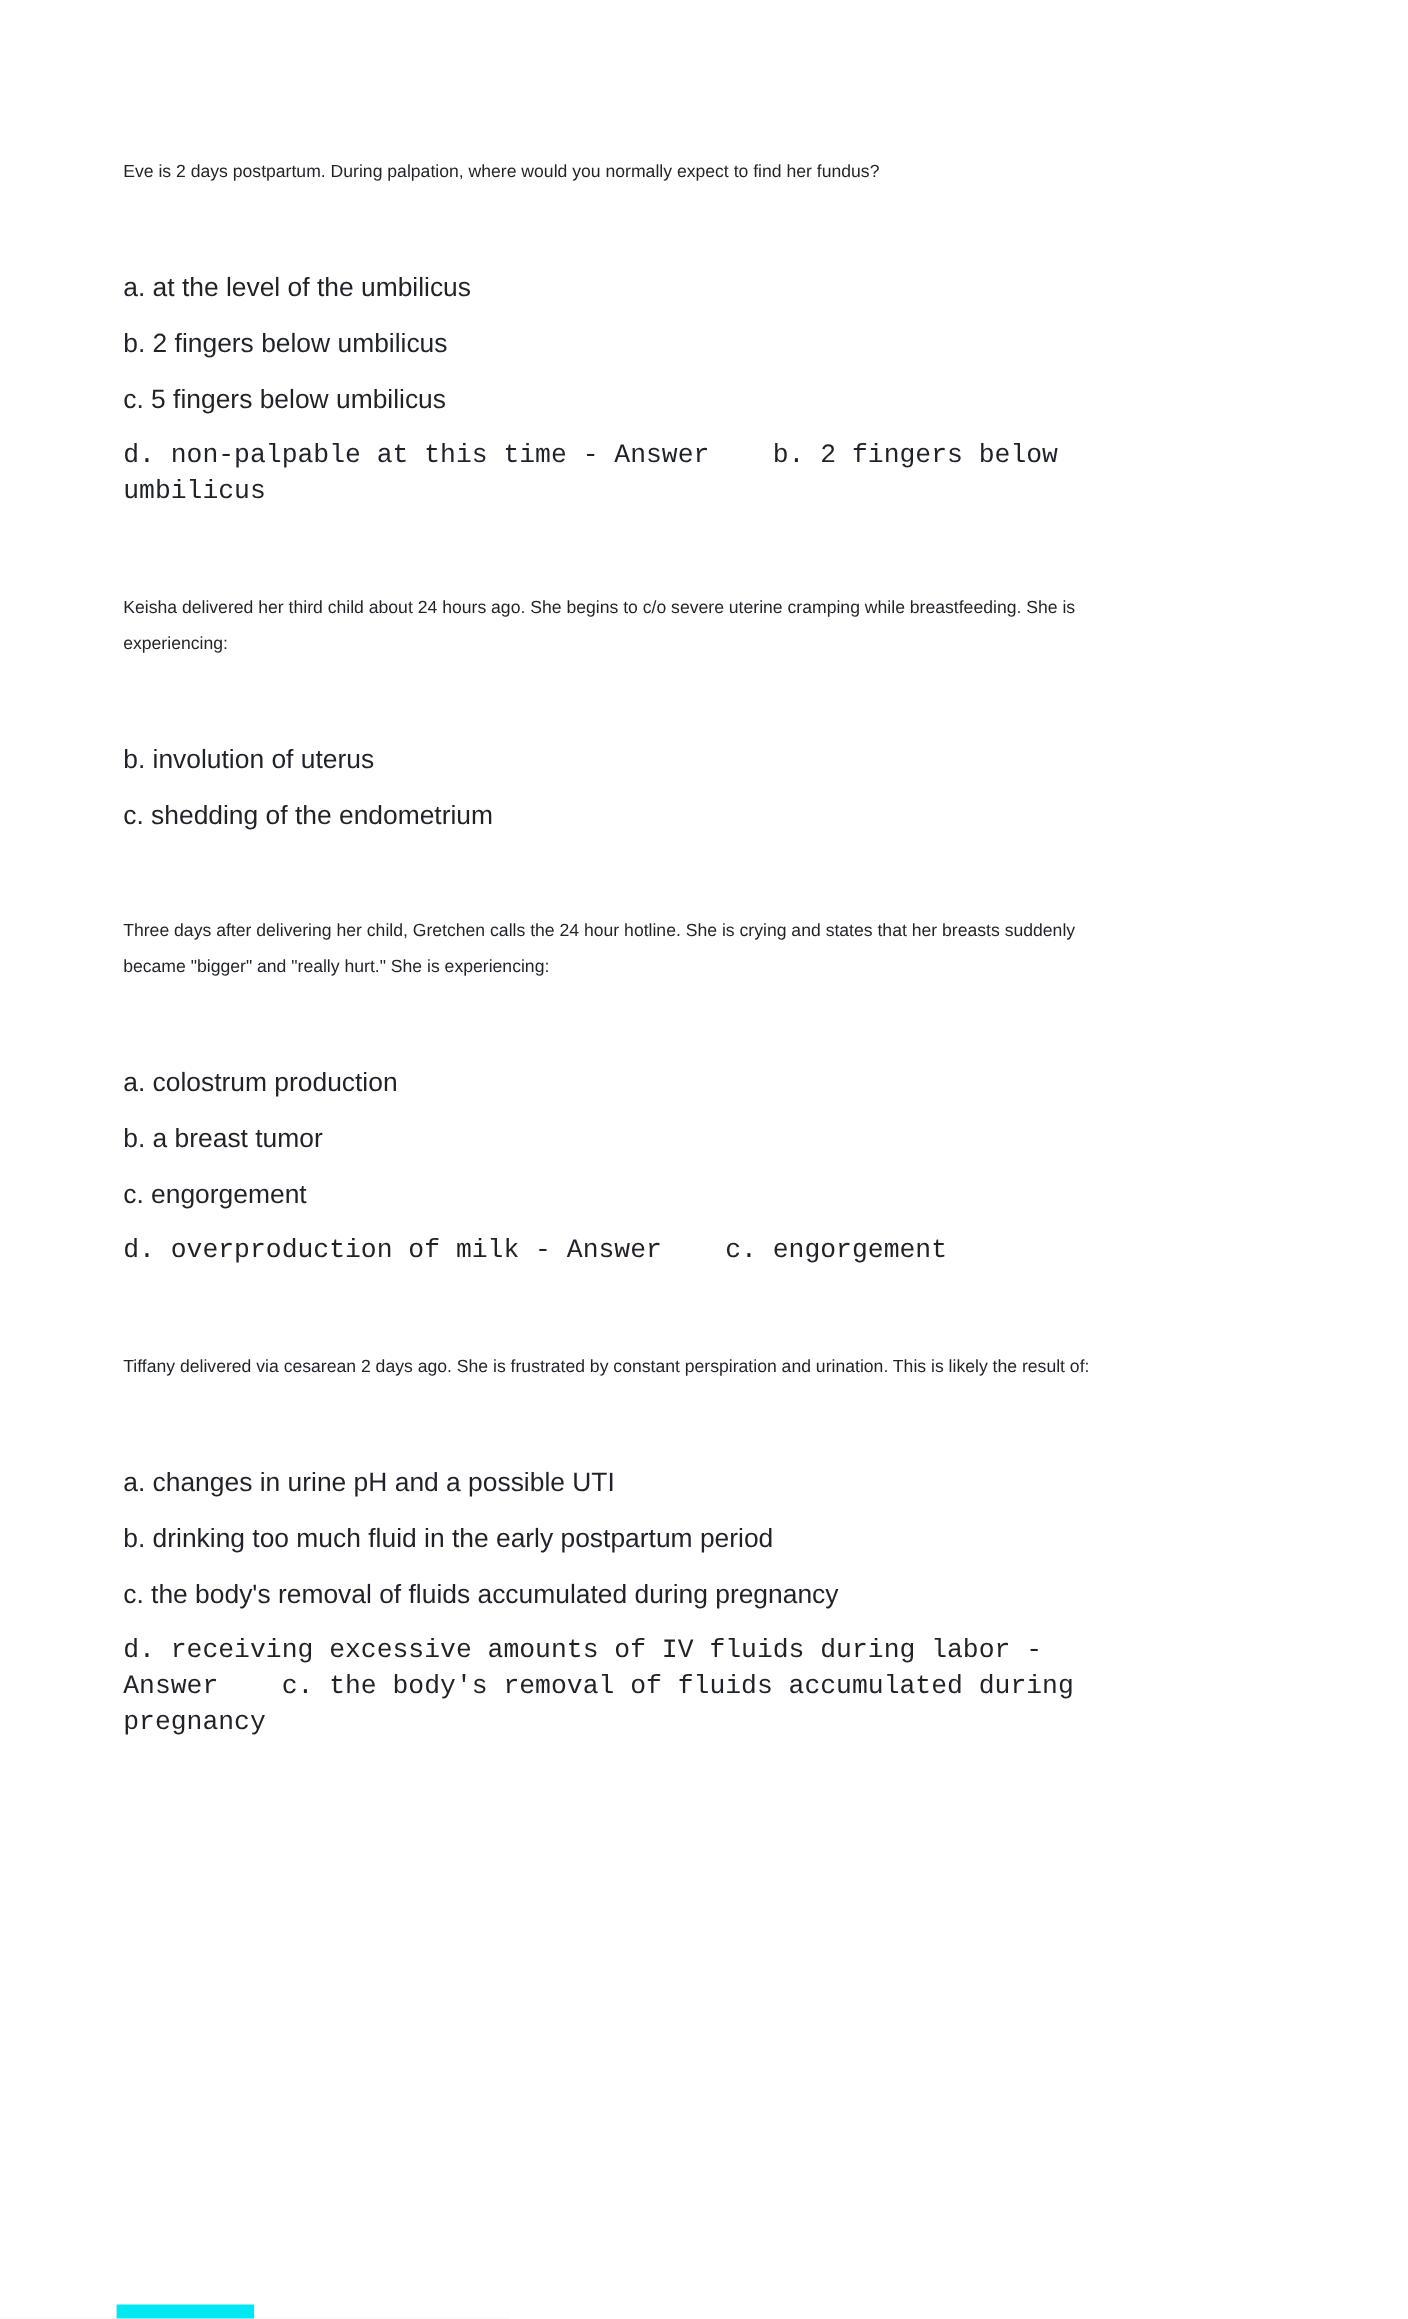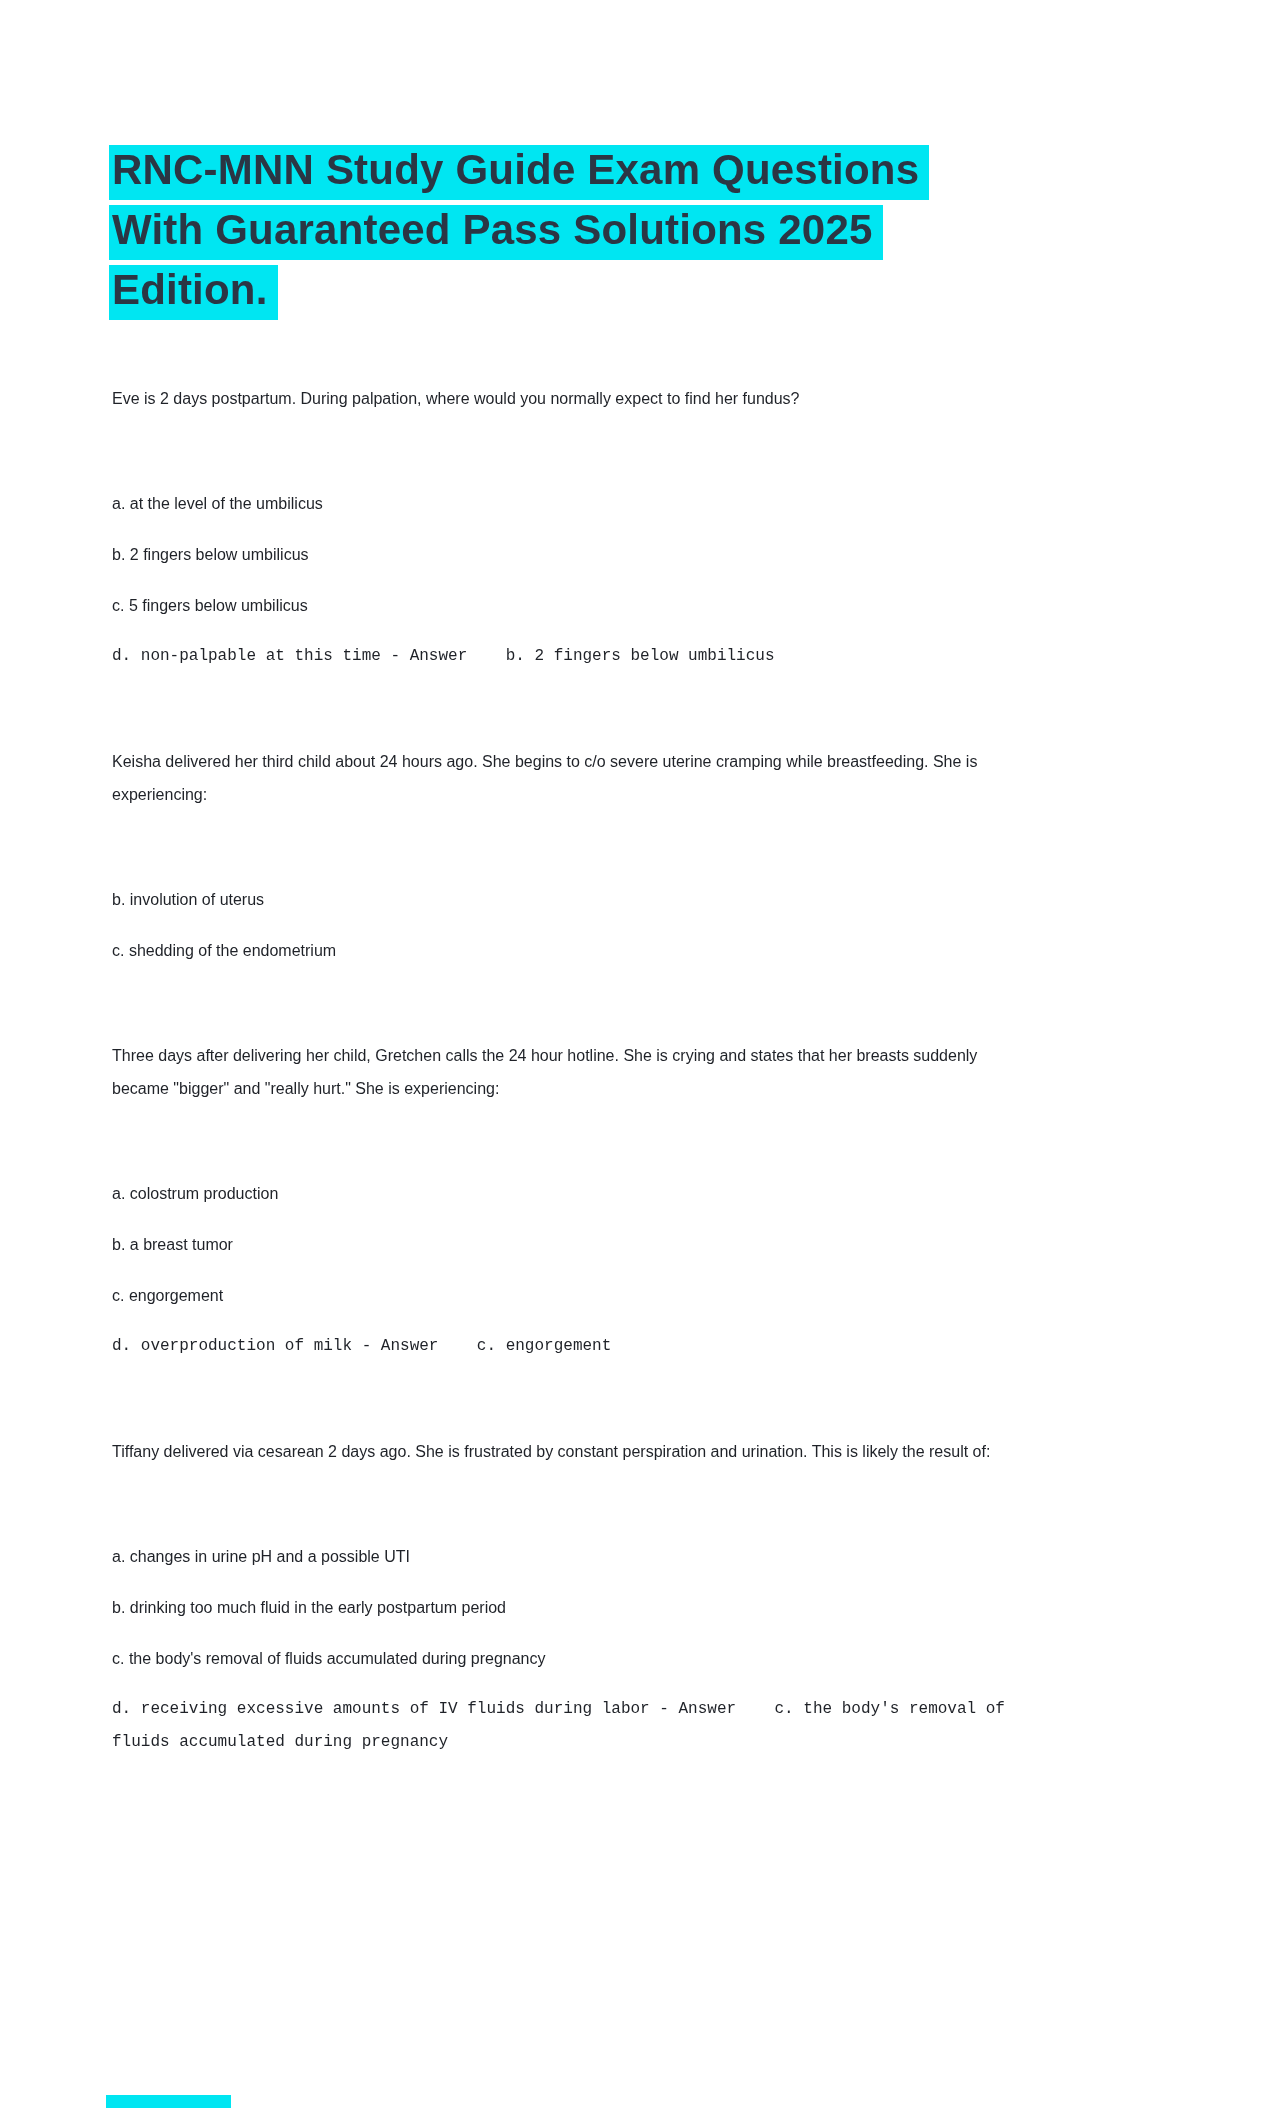--- a/index.html
+++ b/index.html
@@ -36,44 +36,41 @@
   .qa { margin: 0 0 72px 0; }
   .question {
     margin: 0 0 72px 0;
     font-size: 16px;
     line-height: 33px;
     color: var(--color-body-text, #1f2228);
     white-space: pre-wrap;
   }
   .option {
     margin: 0 0 18px 0;
-    font-size: 16px;
+    font-size: 24px;
     line-height: 33px;
     color: var(--color-body-text, #1f2228);
     white-space: pre-wrap;
   }
   .option.answer { margin-bottom: 0; font-family: Liberation Mono, monospace; }
   .next-page-sliver {
     position: absolute;
     left: 106px;
     bottom: 0;
     width: 125px;
     height: 13px;
     background: var(--color-highlight, #00e6f2);
   }
 </style>
 </head>
 <body>
 
 <div class="page">
   <div class="content">
 
-    <h1 class="doc-title"><span class="hl">RNC-MNN Study Guide Exam Questions</span><br>
-      <span class="hl">With Guaranteed Pass Solutions 2025</span><br>
-      <span class="hl">Edition.</span></h1>
 
     <section class="qa">
       <p class="question">Eve is 2 days postpartum. During palpation, where would you normally expect to find her fundus?</p>
       <p class="option">a. at the level of the umbilicus</p>
       <p class="option">b. 2 fingers below umbilicus</p>
       <p class="option">c. 5 fingers below umbilicus</p>
       <p class="option answer">d. non-palpable at this time - Answer    b. 2 fingers below umbilicus</p>
     </section>
 
     <section class="qa">

